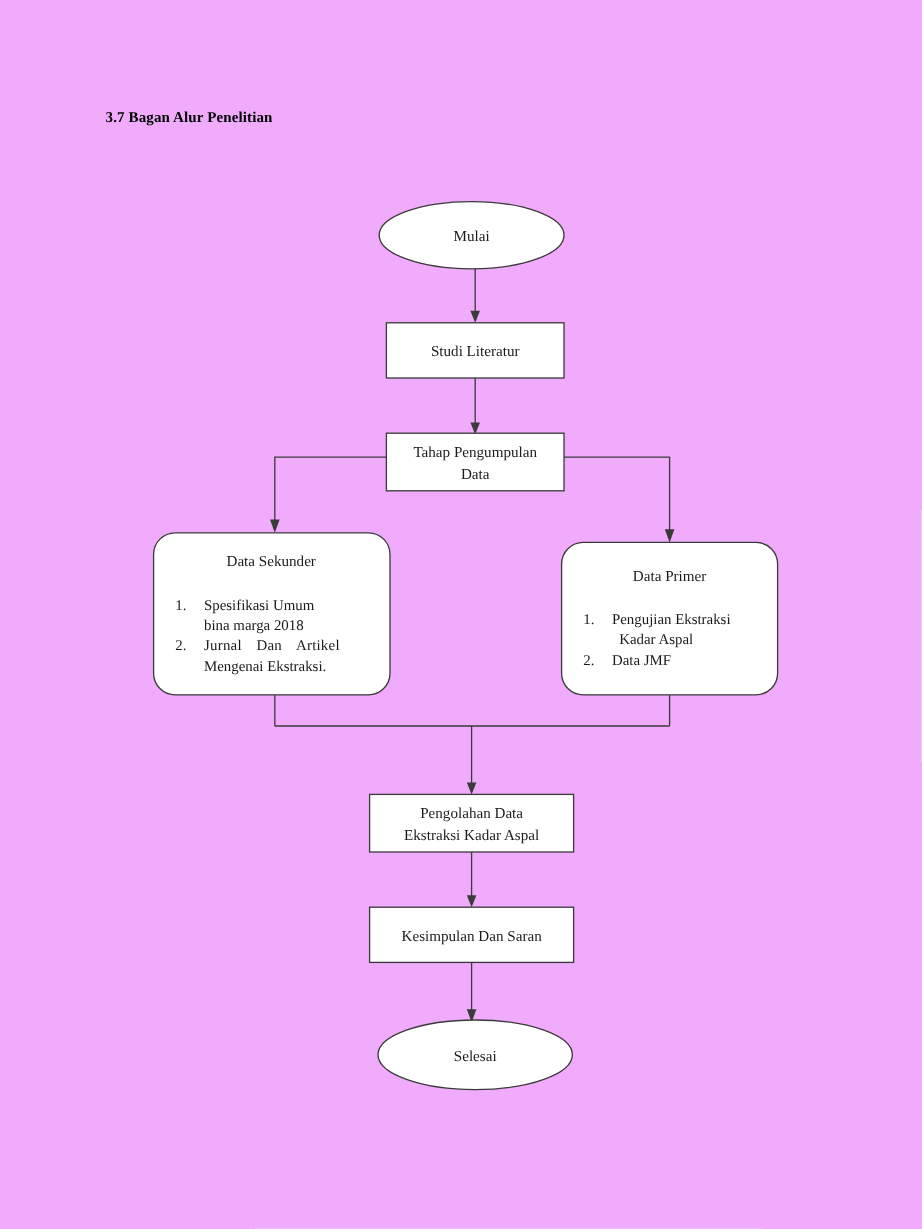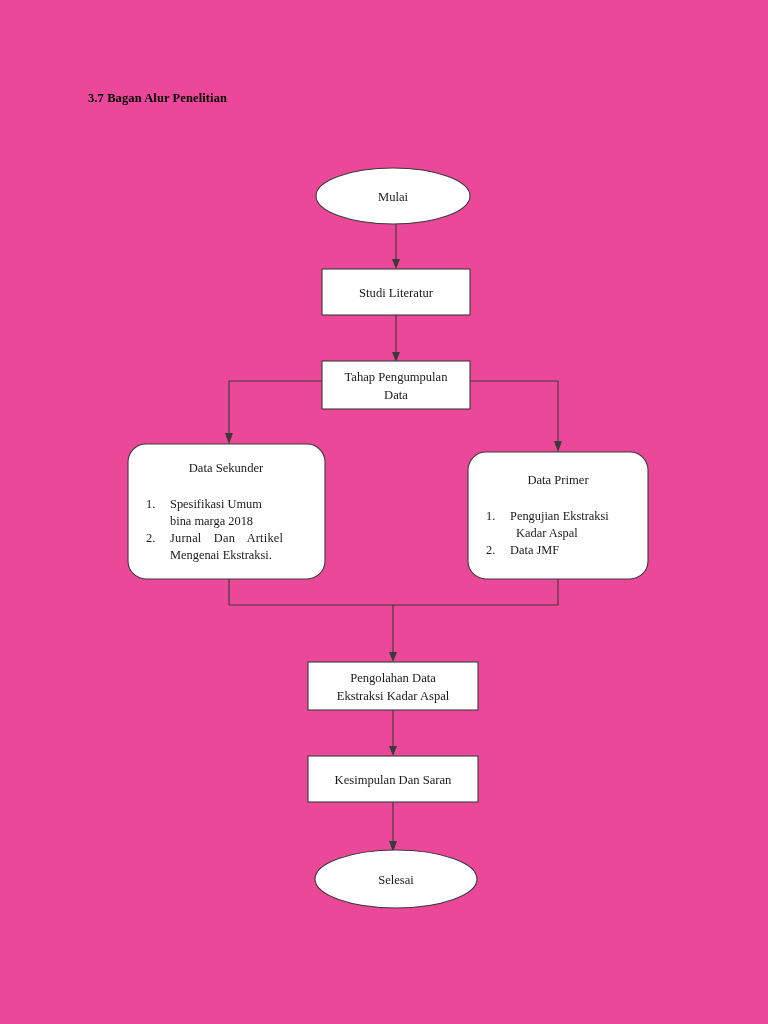--- a/index.html
+++ b/index.html
@@ -13,21 +13,21 @@
     position: relative;
     font-family: "Liberation Serif", "DejaVu Serif", serif;
     color: #000000;
     overflow: hidden;
   }
   #page {
     position: absolute;
     left: 0; top: 0;
     width: 768px;
     height: 1024px;
-    background: #ec4899;
+    background: #f0abfc;
   }
   #section-title {
     position: absolute;
     left: 88px;
     top: 91px;
     font-size: 12.5px;
     font-weight: bold;
     letter-spacing: 0.1px;
     white-space: nowrap;
   }

